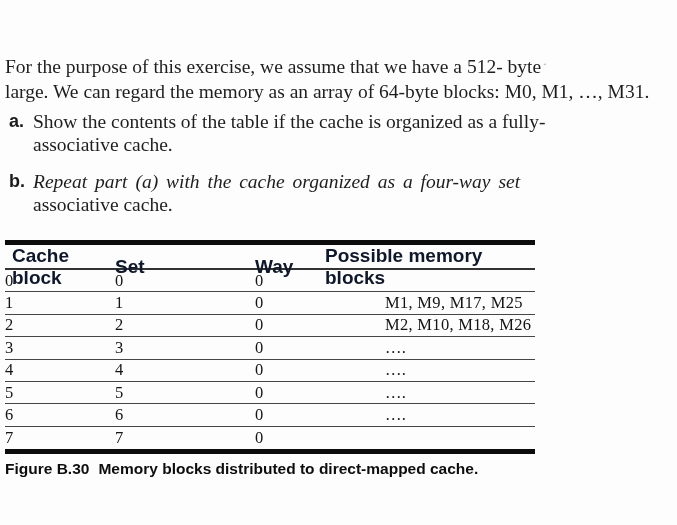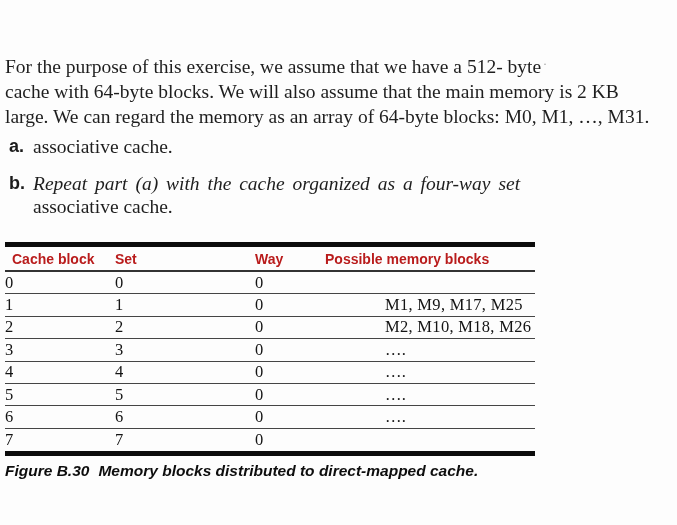--- a/index.html
+++ b/index.html
@@ -70,60 +70,59 @@
     display: grid;
     grid-template-columns: 110px 140px 70px 210px;
     align-items: center;
     box-sizing: border-box;
   }
   .trow.head {
     height: 25px;
     border-bottom: 2px solid #333333;
     font-family: "Liberation Sans", sans-serif;
     font-weight: 700;
-    font-size: 14px;
-    color: #b91c1c;
+    font-size: 19px;
+    color: #0f172a;
   }
   .trow.data {
     height: 22.4px;
     border-bottom: 1.5px solid #454545;
     font-size: 16.5px;
     color: #141414;
   }
   .trow.data:last-child { border-bottom: none; }
   .cell { text-align: left; }
   .head .c1 { text-align: left; padding-left: 7px; }
   .head .c4 { text-align: left; padding-right: 2px; }
   .data .c4 { padding-left: 60px; letter-spacing: 0.3px; }
   
   .caption {
     margin-top: 6px;
     font-family: "Liberation Sans", sans-serif;
     font-weight: 700;
     font-size: 15.5px;
     color: #0d0d0d;
-    font-style: italic;
   }
   .caption .cap-label { margin-right: 9px; }
 </style>
 </head>
 <body>
 
 <div class="page">
 
   <div class="intro">
     <div class="line"><span>For the purpose of this exercise, we assume that we have a 512- byte</span><span class="artifact">·</span></div>
-    <div class="line">cache with 64-byte blocks. We will also assume that the main memory is 2 KB</div>
     <div class="line">large. We can regard the memory as an array of 64-byte blocks: M0, M1, …, M31.</div>
   </div>
 
   <div class="items">
     <div class="item">
       <div class="marker">a.</div>
       <div class="itext">
+        <div class="l1">Show the contents of the table if the cache is organized as a fully-</div>
         <div class="l2">associative cache.</div>
       </div>
     </div>
     <div class="item">
       <div class="marker">b.</div>
       <div class="itext">
         <div class="l1 wspread">Repeat part (a) with the cache organized as a four-way set</div>
         <div class="l2">associative cache.</div>
       </div>
     </div>

